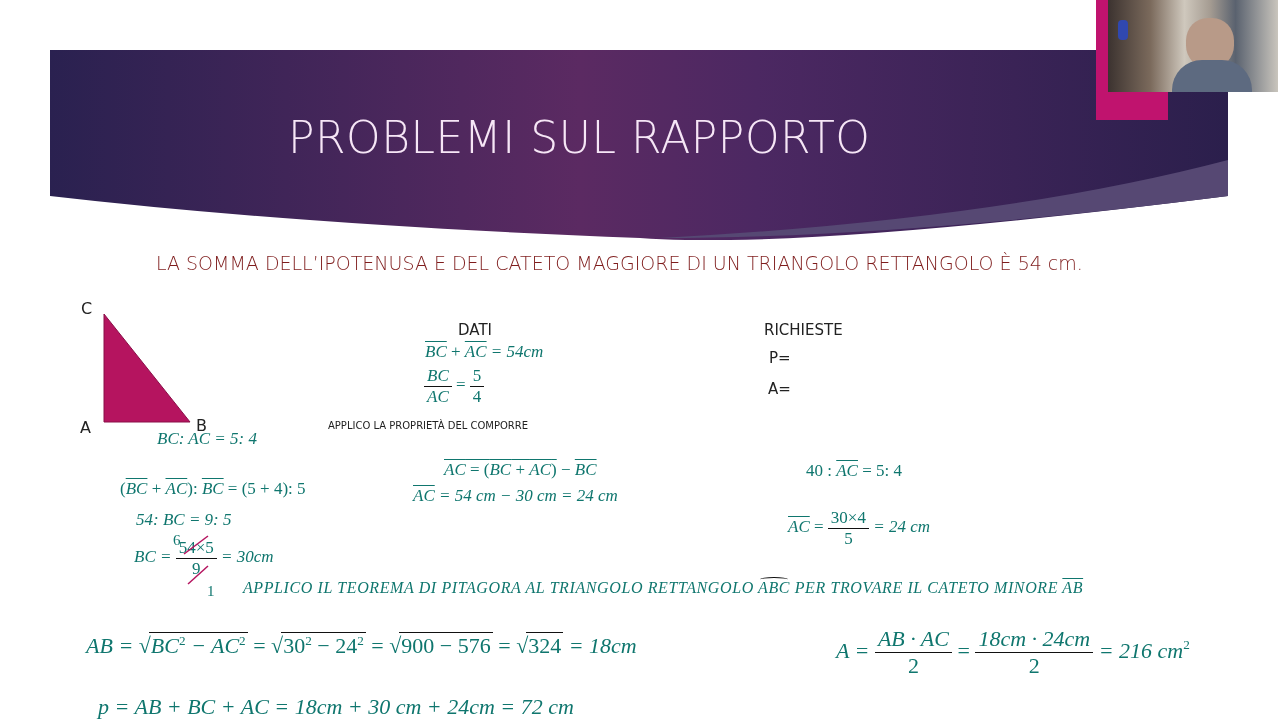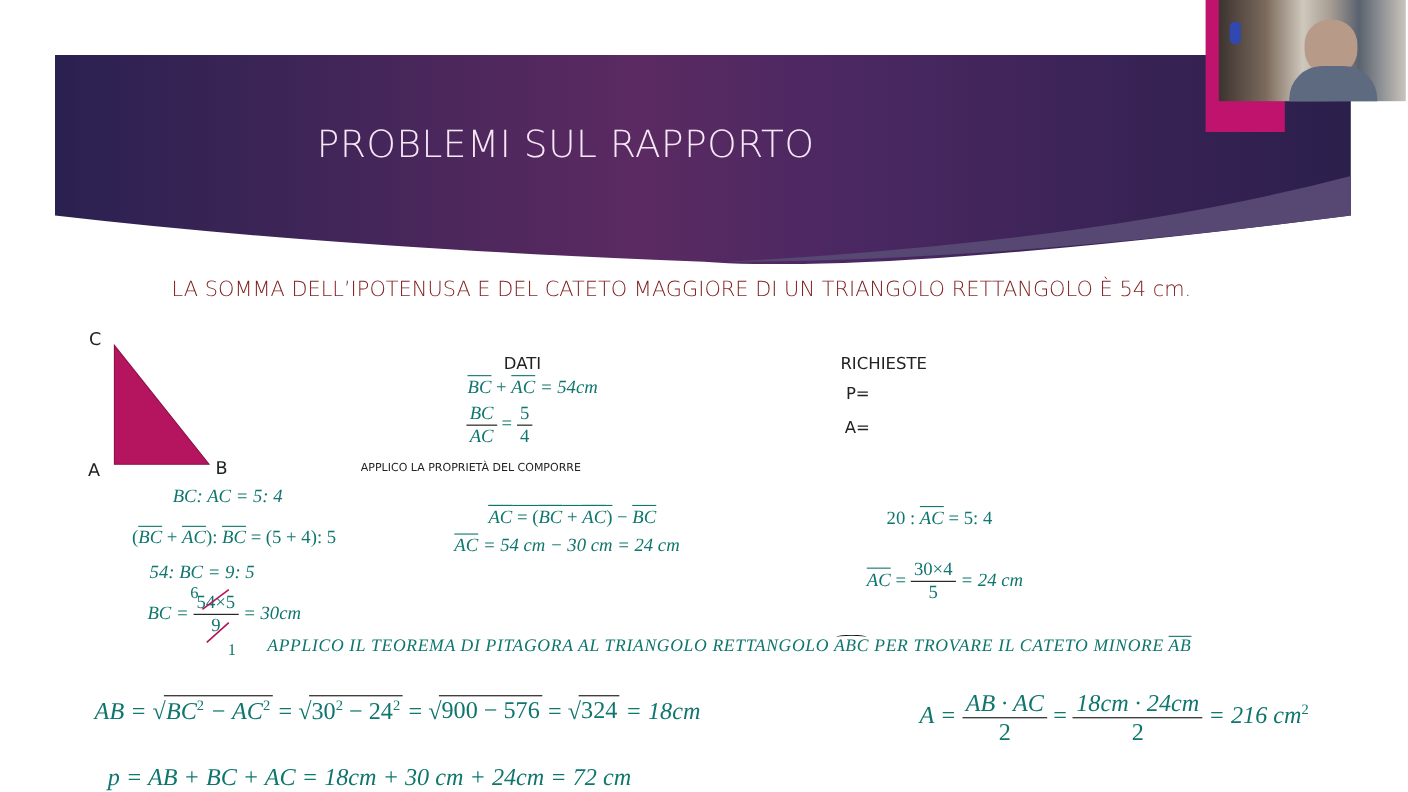--- a/index.html
+++ b/index.html
@@ -1,19 +1,19 @@
 <!DOCTYPE html>
 <html><head>
 <meta charset="utf-8">
 <style>
   html, body { margin:0; padding:0; }
   body { width:1280px; height:720px; position:relative; overflow:hidden; background:#ffffff; font-family:"Liberation Sans", sans-serif; color:#1a1a1a; }
   .abs { position:absolute; }
   .banner { position:absolute; left:0; top:0; width:1280px; height:240px; }
-  .title { position:absolute; left:288px; top:112px; font-family:"DejaVu Sans", sans-serif; font-weight:200; font-size:34px; letter-spacing:0.5px; color:#f6e6f6; white-space:nowrap; }
+  .title { position:absolute; left:288px; top:112px; font-family:"DejaVu Sans", sans-serif; font-weight:200; font-size:44px; letter-spacing:0.5px; color:#f6e6f6; white-space:nowrap; }
   .webcam { position:absolute; left:1096px; top:0; width:184px; height:120px; }
   .webcam .pink { position:absolute; left:0; top:0; width:72px; height:120px; background:#c0136e; }
   .webcam .video { position:absolute; left:12px; top:0; width:170px; height:92px; background:linear-gradient(90deg,#3c3330 0%,#7b6a5c 25%,#cfc8bd 45%,#a59c92 60%,#5a626f 75%,#c9c5bd 100%); overflow:hidden; }
   .sans { font-family:"DejaVu Sans", sans-serif; font-weight:300; }
   .problem { left:156px; top:250px; font-size:19px; line-height:26px; color:#7f1d1d; white-space:nowrap; }
   .math { font-family:"Liberation Serif", serif; font-style:italic; font-size:17px; color:#0f766e; white-space:nowrap; }
   .math .up { font-style:normal; }
   .ov { text-decoration:overline; }
   .frac { display:inline-block; vertical-align:middle; text-align:center; }
   .frac .num { display:block; padding:0 3px; border-bottom:1.5px solid #111; }
@@ -69,21 +69,21 @@
   <span class="up">=</span>
   <span class="frac up"><span class="num">5</span><span class="den">4</span></span>
 </div>
 
 <div class="abs label" style="left:764px;top:321px;">RICHIESTE</div>
 <div class="abs label" style="left:769px;top:349px;">P=</div>
 <div class="abs label" style="left:768px;top:380px;">A=</div>
 
 <div class="abs label" style="left:328px;top:420px;font-size:10px;">APPLICO LA PROPRIETÀ DEL COMPORRE</div>
 
-<div class="abs math" style="left:157px;top:441px;text-align:center;">BC: AC = 5: 4</div>
+<div class="abs math" style="left:157px;top:429px;text-align:center;">BC: AC = 5: 4</div>
 <div class="abs math" style="left:120px;top:479px;">
   <span class="up">(</span><span class="ov">BC</span><span class="up"> + </span><span class="ov">AC</span><span class="up">): </span><span class="ov">BC</span><span class="up"> = (5 + 4): 5</span>
 </div>
 <div class="abs math" style="left:136px;top:510px;">54: BC = 9: 5</div>
 <div class="abs math" style="left:134px;top:538px;">
   <span>BC =</span>
   <span class="frac up"><span class="num">54×5</span><span class="den">9</span></span>
   <span>= 30cm</span>
 </div>
 <div class="abs math up" style="left:173px;top:532px;font-style:normal;font-size:15px;">6</div>
@@ -94,21 +94,21 @@
 </svg>
 
 <div class="abs math" style="left:444px;top:460px;">
   <span style="text-decoration:overline;"><span class="ov">AC</span><span class="up"> = (</span><span class="ov">BC</span><span class="up"> + </span><span class="ov">AC</span><span class="up">)</span></span><span class="up"> − </span><span class="ov">BC</span>
 </div>
 <div class="abs math" style="left:413px;top:486px;">
   <span class="ov">AC</span><span> = 54 cm  − 30 cm = 24 cm</span>
 </div>
 
 <div class="abs math" style="left:806px;top:461px;">
-  <span class="up">20 : </span><span class="ov">AC</span><span class="up"> = 5: 4</span>
+  <span class="up">40 : </span><span class="ov">AC</span><span class="up"> = 5: 4</span>
 </div>
 <div class="abs math" style="left:788px;top:492px;margin-top:16px;">
   <span class="ov">AC</span><span class="up"> =</span>
   <span class="frac up"><span class="num">30×4</span><span class="den">5</span></span>
   <span>= 24 cm</span>
 </div>
 
 <div class="abs math" style="left:243px;top:579px;font-size:16px;letter-spacing:0.6px;">
   <span>APPLICO IL TEOREMA DI PITAGORA AL TRIANGOLO RETTANGOLO </span><span style="position:relative;"><span>ABC</span><span style="position:absolute;left:2px;right:2px;top:-2px;height:4px;border-top:1px solid #111;border-radius:50% 50% 0 0;"></span></span><span> PER TROVARE IL CATETO MINORE </span><span class="ov">AB</span>
 </div>

